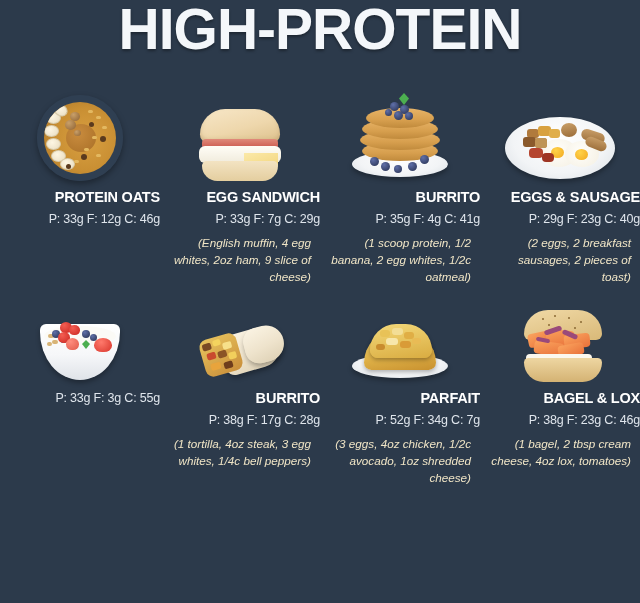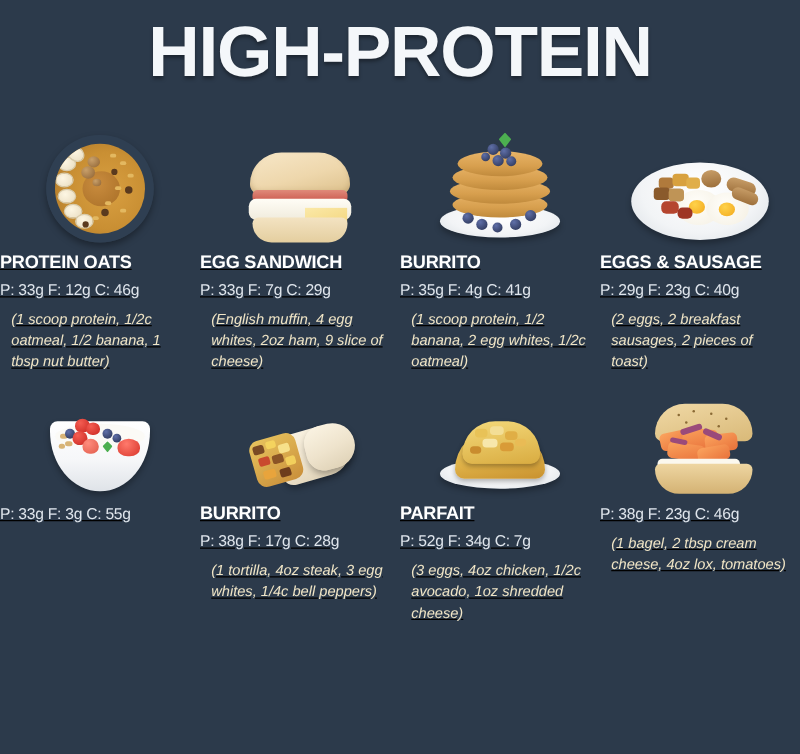--- a/index.html
+++ b/index.html
@@ -4,35 +4,35 @@
 <style>
   * { margin:0; padding:0; box-sizing:border-box; }
   body {
     width:640px; height:603px;
     background:#2c3a4b;
     font-family:"Liberation Sans", sans-serif;
     overflow:hidden;
     position:relative;
   }
   
-  .header { padding-top:14px; text-align:center; }
+  .header { padding-top:1px; text-align:center; }
   .title {
     font-size:57px; font-weight:bold; color:#f4f7fa;
     letter-spacing:-1px; line-height:1.0;
     text-shadow:0 2px 3px rgba(0,0,0,.35);
   }
   .subtitle {
     margin-top:8px;
     font-size:30px; color:#c9a15a; letter-spacing:4.5px;
     font-weight:400; line-height:1.0;
   }
   
   .grid { margin-top:20px; }
   .row { display:flex; }
-  .cell { width:160px; text-align:left;text-decoration:underline; }
+  .cell { width:160px; text-align:right; }
   .thumb-wrap {
     height:105px; display:flex;
     align-items:flex-end; justify-content:center;
     padding-bottom:2px;
   }
   .name {
     font-size:14.5px; font-weight:bold; color:#ffffff;
     letter-spacing:-.2px; margin-top:6px;
   }
   .macros {
@@ -168,21 +168,20 @@
             <div class="grain" style="left:30px; top:58px; width:5px; height:3px;"></div>
             <div class="berry" style="left:56px; top:34px; width:6px; height:6px;"></div>
             <div class="berry" style="left:37px; top:52px; width:6px; height:6px;"></div>
             <div class="berry" style="left:45px; top:20px; width:5px; height:5px;"></div>
             <div class="berry" style="left:22px; top:62px; width:5px; height:5px;"></div>
           </div>
         </div>
       </div>
       <div class="name">PROTEIN OATS</div>
       <div class="macros">P: 33g F: 12g C: 46g</div>
-      <div class="ingredients">(1 scoop protein, 1/2c oatmeal, 1/2 banana, 1 tbsp nut butter)</div>
     </div>
 
     <div class="cell">
       <div class="thumb-wrap">
         <div class="food sand">
           <div class="muf-top"></div>
           <div class="ham"></div>
           <div class="egg-l"></div>
           <div class="chz"></div>
           <div class="muf-bot"></div>
@@ -330,18 +329,19 @@
           <div class="lox" style="left:50px; top:26px; width:26px; height:14px; transform:rotate(-6deg);"></div>
           <div class="lox" style="left:20px; top:34px; width:30px; height:13px; transform:rotate(8deg);"></div>
           <div class="lox" style="left:44px; top:36px; width:26px; height:12px; transform:rotate(-10deg);"></div>
           <div class="onion" style="left:30px; top:20px; width:18px; height:5px; transform:rotate(-18deg);"></div>
           <div class="onion" style="left:48px; top:24px; width:16px; height:5px; transform:rotate(24deg);"></div>
           <div class="onion" style="left:22px; top:30px; width:14px; height:4px; transform:rotate(12deg);"></div>
           <div class="cream" style="left:12px; top:46px; width:66px;"></div>
           <div class="bag-bot" style="left:10px; top:50px;"></div>
         </div>
       </div>
+      <div class="name">BAGEL &amp; LOX</div>
       <div class="macros">P: 38g F: 23g C: 46g</div>
       <div class="ingredients">(1 bagel, 2 tbsp cream cheese, 4oz lox, tomatoes)</div>
     </div>
 
   </div>
 </div>
 
 </body></html>

